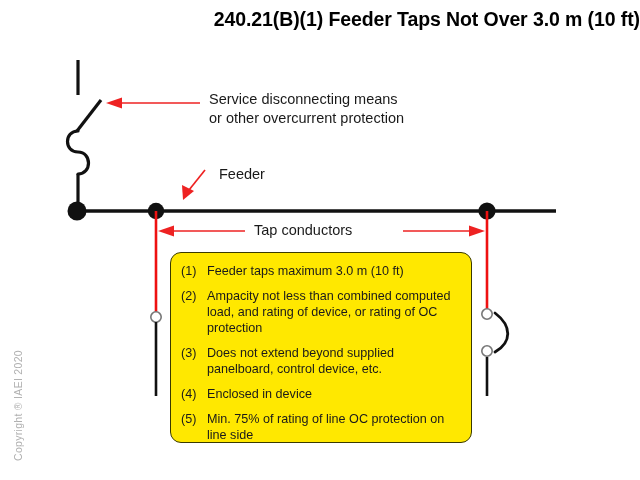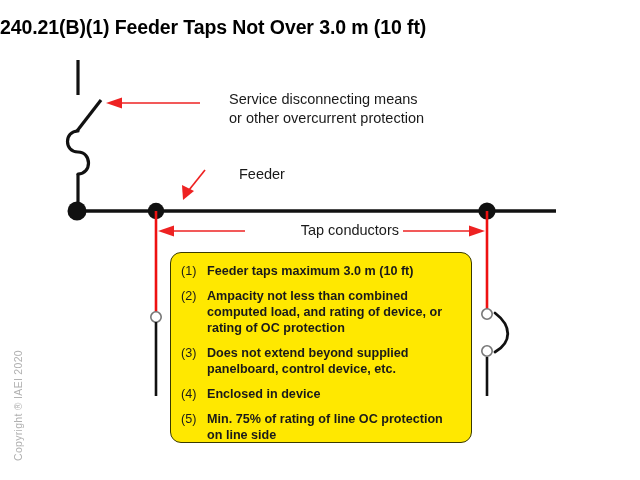--- a/index.html
+++ b/index.html
@@ -20,62 +20,60 @@
     width: 640px;
     height: 480px;
     background: #ffffff;
   }
   
   #title {
     position: absolute;
     left: 0;
     top: 8px;
     width: 640px;
-    text-align: left;
+    text-align: right;
     font-size: 19.5px;
     font-weight: bold;
     color: #000000;
     letter-spacing: -0.1px;
-    margin-top: 8px;
   }
   
   #subtitle {
     position: absolute;
     left: 130px;
     top: 60px;
     width: 380px;
     text-align: center;
     font-size: 14.5px;
     font-weight: bold;
     color: #1a1a1a;
   }
   
   .callout {
     position: absolute;
     font-size: 14.5px;
     color: #1a1a1a;
     line-height: 1.32;
     white-space: pre-line;
-    margin-left: 20px;
   }
   #label-service {
     left: 209px;
     top: 90px;
     width: 260px;
   }
   #label-feeder {
     left: 219px;
     top: 165px;
   }
   #label-tap {
     position: absolute;
     left: 250px;
     top: 222px;
     width: 145px;
-    text-align: right;
+    text-align: left;
     font-size: 14.5px;
     color: #1a1a1a;
     background: #ffffff;
     padding: 0 4px;
   }
   
   #rules-box {
     position: absolute;
     left: 170px;
     top: 252px;
@@ -93,21 +91,20 @@
     color: #1a1a1a;
     line-height: 1.27;
     margin-bottom: 9px;
   }
   .rule-num {
     width: 26px;
     flex: 0 0 26px;
   }
   .rule-text {
     flex: 1 1 auto;
-    font-weight: bold;
   }
   
   #copyright {
     position: absolute;
     left: -47px;
     top: 390px;
     width: 130px;
     transform: rotate(-90deg);
     transform-origin: center center;
     font-size: 10.5px;

